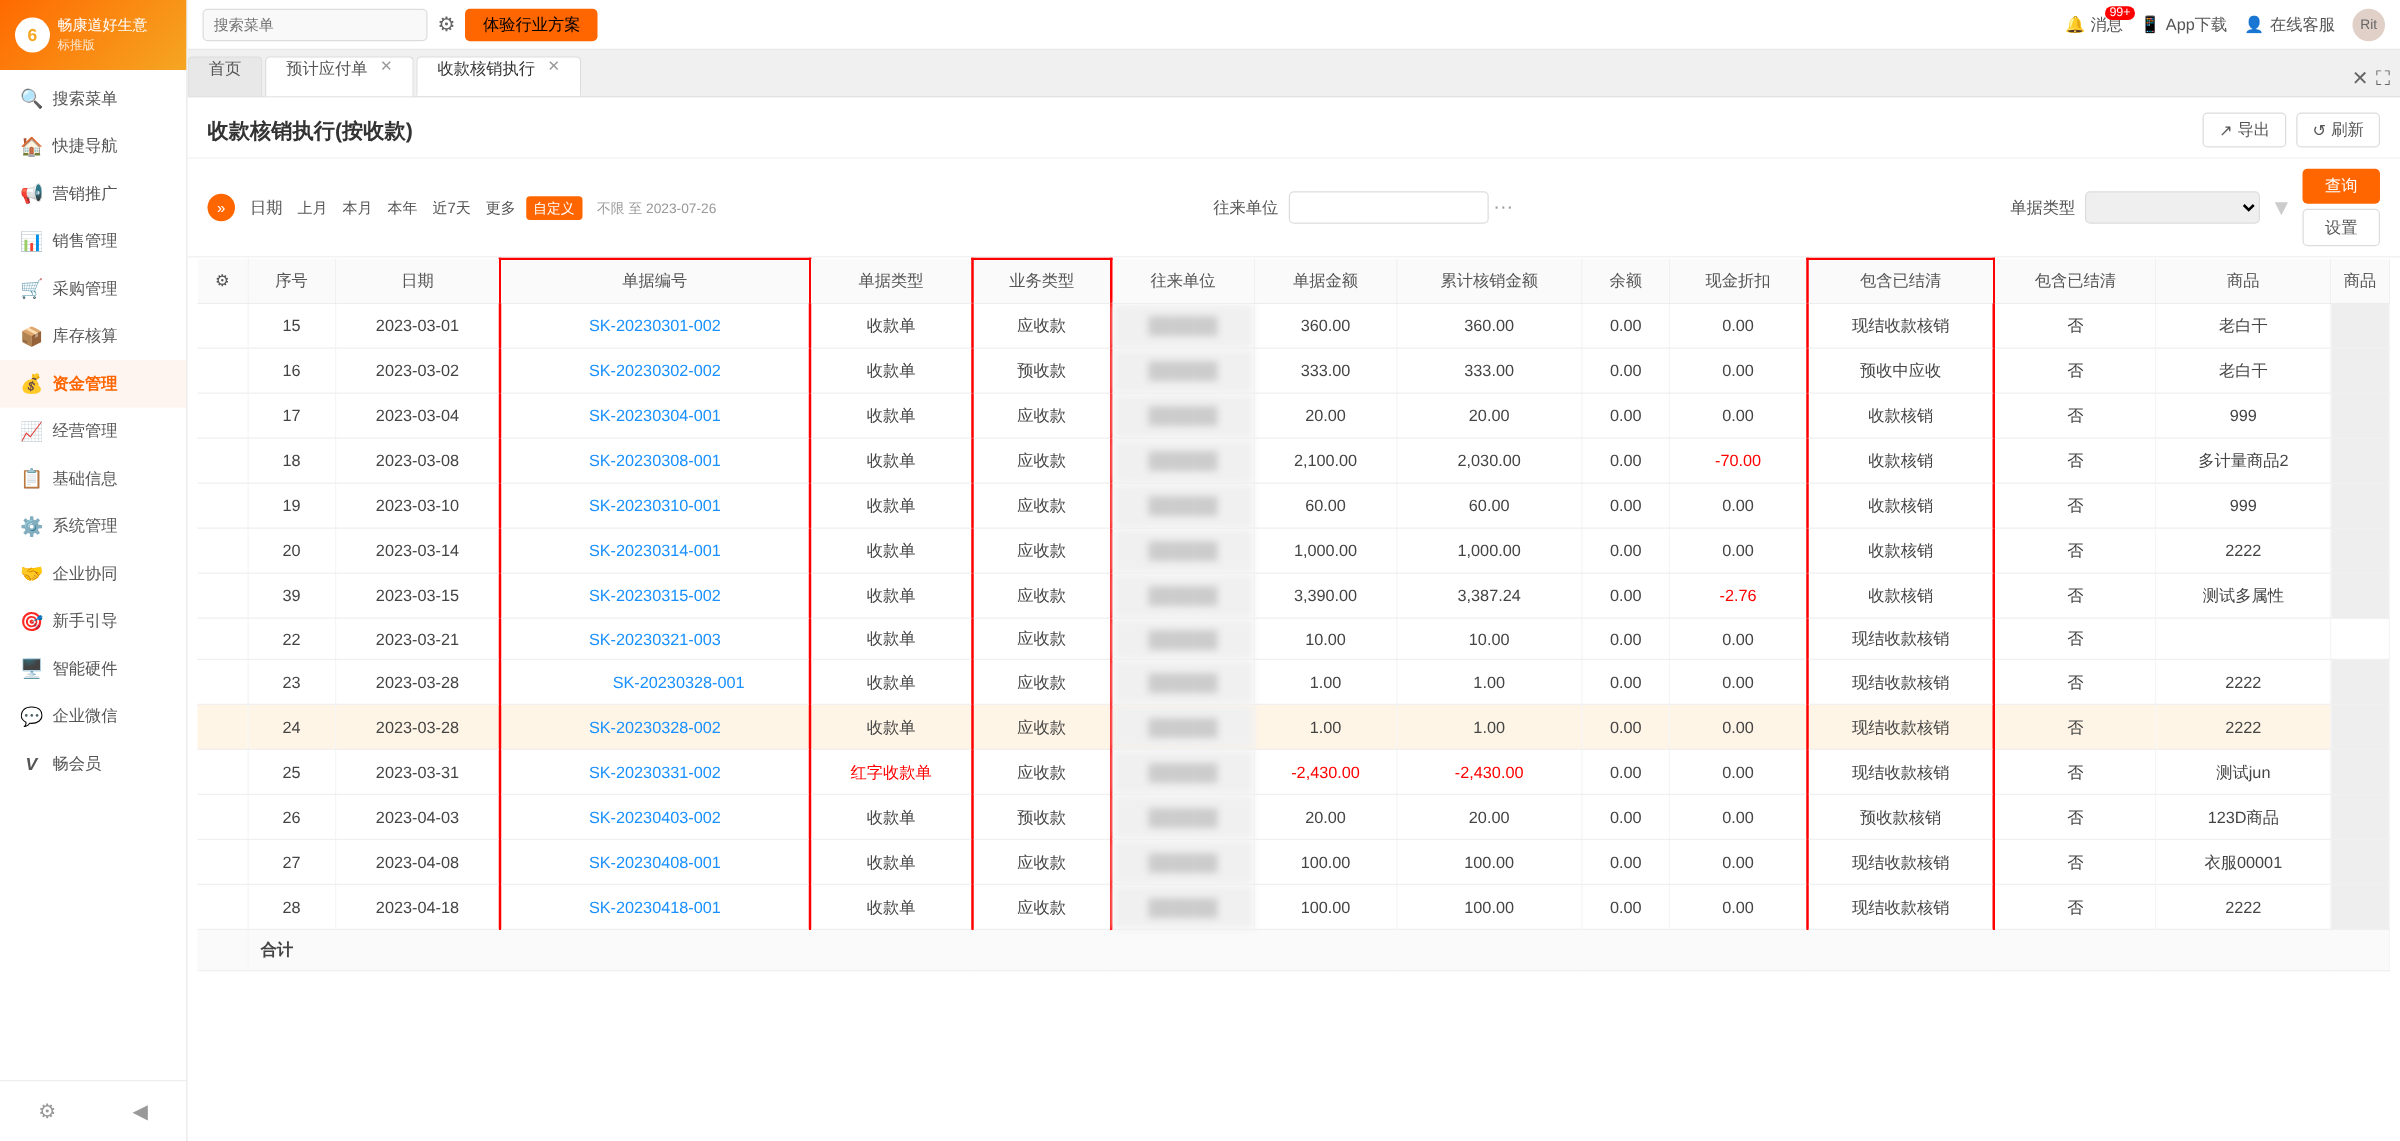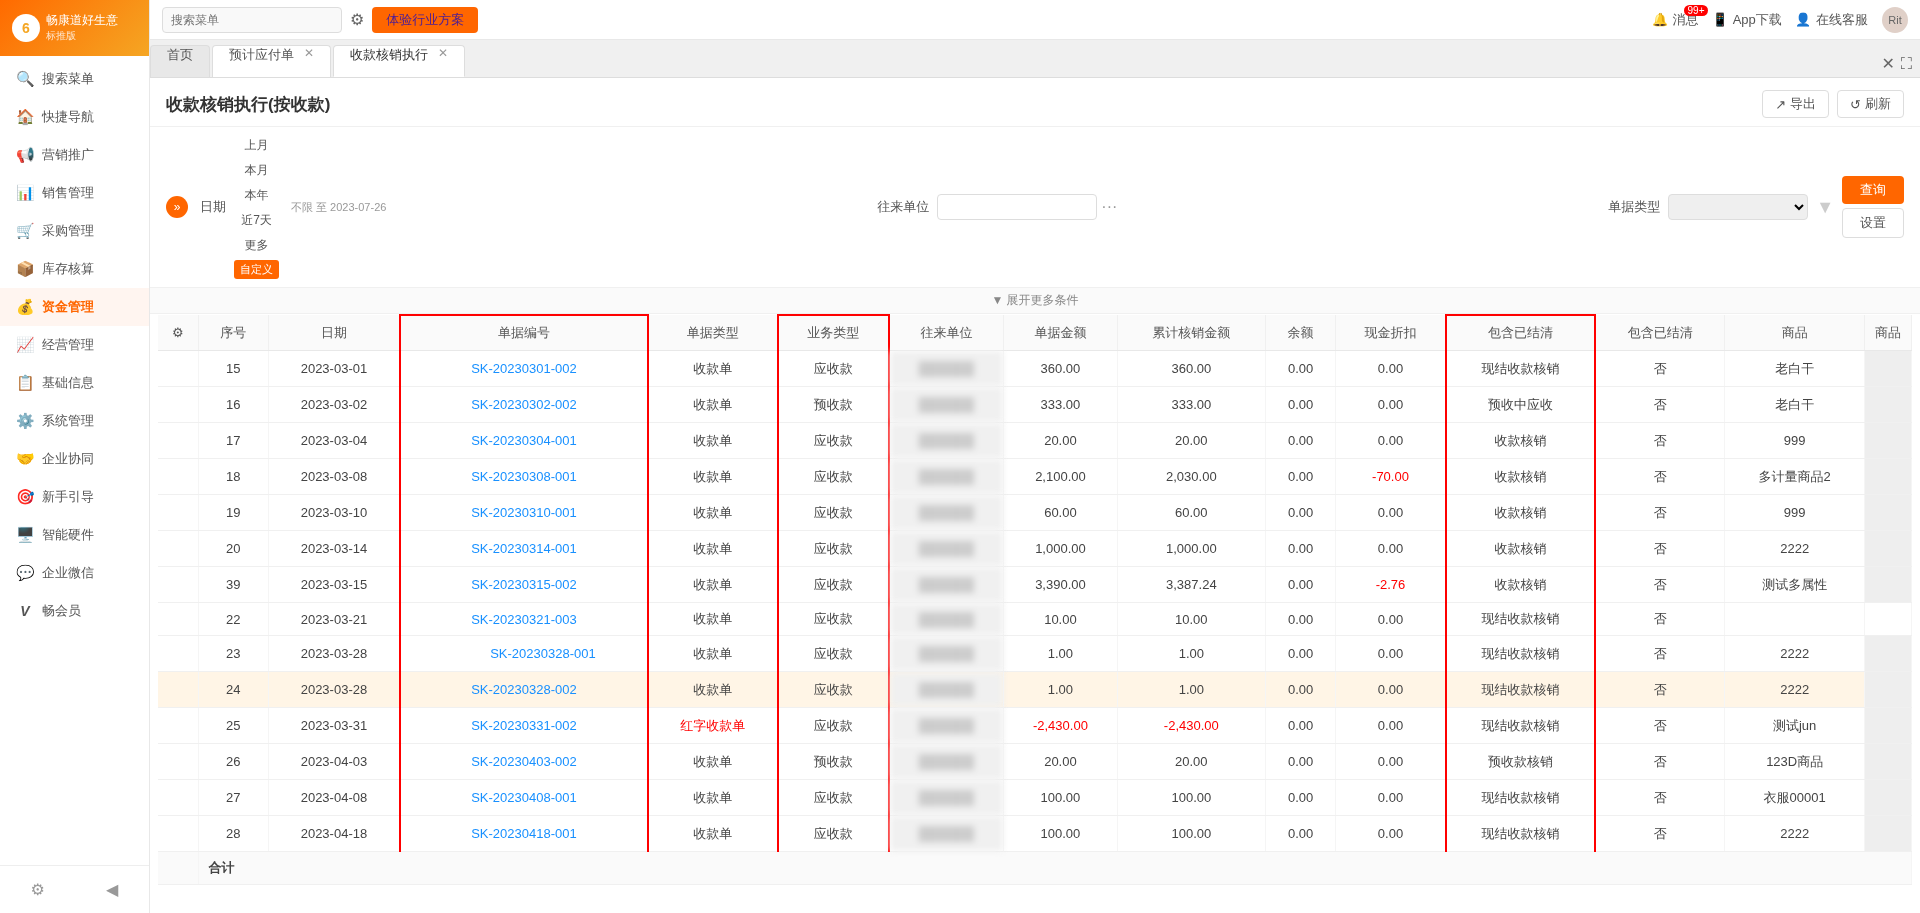--- a/index.html
+++ b/index.html
@@ -59,21 +59,21 @@
       padding: 0 12px;
       gap: 8px;
     }
     .topbar-left { display: flex; align-items: center; gap: 8px; flex: 1; }
     .topbar-input {
       width: 180px; height: 26px; border: 1px solid #ddd; border-radius: 4px;
       padding: 0 8px; font-size: 12px; background: #f9f9f9; color: #aaa;
     }
     .topbar-gear { color: #666; font-size: 16px; cursor: pointer; }
     .topbar-btn-orange {
-      background: #f60; color: #4c1d95; border: none; border-radius: 4px;
+      background: #f60; color: #000000; border: none; border-radius: 4px;
       padding: 4px 14px; cursor: pointer; font-size: 13px;
     }
     .topbar-right { display: flex; align-items: center; gap: 14px; color: #555; font-size: 13px; }
     .topbar-notif { position: relative; display: flex; align-items: center; gap: 4px; cursor: pointer; }
     .notif-badge {
       background: #f00; color: #fff; border-radius: 8px; font-size: 10px;
       padding: 0 4px; position: absolute; top: -6px; right: -10px;
     }
     .topbar-right-item { display: flex; align-items: center; gap: 4px; cursor: pointer; color: #555; }
     .topbar-avatar { width: 26px; height: 26px; background: #ddd; border-radius: 50%; }
@@ -119,21 +119,21 @@
       border-bottom: 1px solid #f0f0f0;
       display: flex; align-items: center; gap: 12px; flex-wrap: wrap;
     }
     .filter-toggle-btn {
       background: #f60; color: #fff; border: none; border-radius: 50%;
       width: 22px; height: 22px; cursor: pointer; font-size: 12px;
       display: flex; align-items: center; justify-content: center;
     }
     .filter-row { display: flex; align-items: center; gap: 8px; flex: 1; }
     .filter-label { color: #555; font-size: 13px; white-space: nowrap; }
-    .date-options { display: flex; gap: 4px; align-items: center; flex-direction: column; }
+    .date-options { display: flex; gap: 4px; align-items: center; }
     .date-opt { color: #555; cursor: pointer; font-size: 12px; padding: 2px 4px; }
     .date-opt.custom { color: #fff; background: #f60; border-radius: 3px; padding: 2px 6px; font-size: 11px; }
     .date-range { color: #999; font-size: 11px; }
     .filter-field {
       display: flex; align-items: center; gap: 4px;
     }
     .filter-input {
       border: 1px solid #ddd; border-radius: 4px; padding: 3px 8px;
       font-size: 12px; width: 160px; height: 26px;
     }
@@ -347,24 +347,20 @@
           <option></option>
         </select>
         <span style="color:#ccc; font-size:18px;">▼</span>
         <div style="display:flex;flex-direction:column;gap:4px;">
           <button class="btn-query">查询</button>
           <button class="btn-setting">设置</button>
         </div>
       </div>
     </div>
 
-    <div class="expand-bar">
-      <span>▼</span>
-      <span>展开更多条件</span>
-    </div>
 
     <div class="table-container">
       <table>
         <thead>
           <tr>
             <th style="width:40px;">
               <span>⚙</span>
             </th>
             <th>序号</th>
             <th>日期</th>

